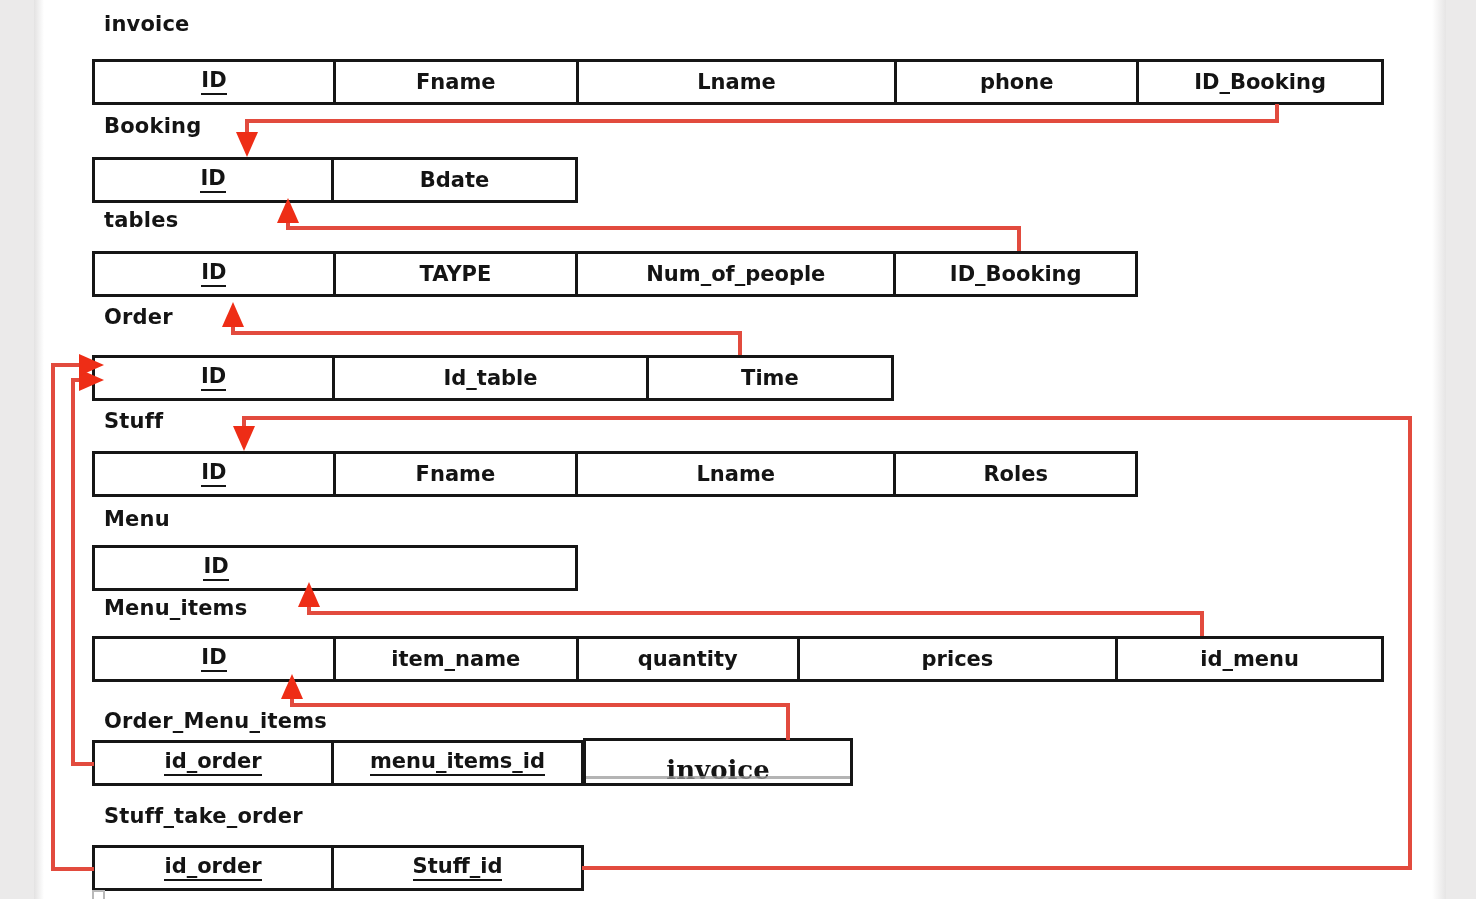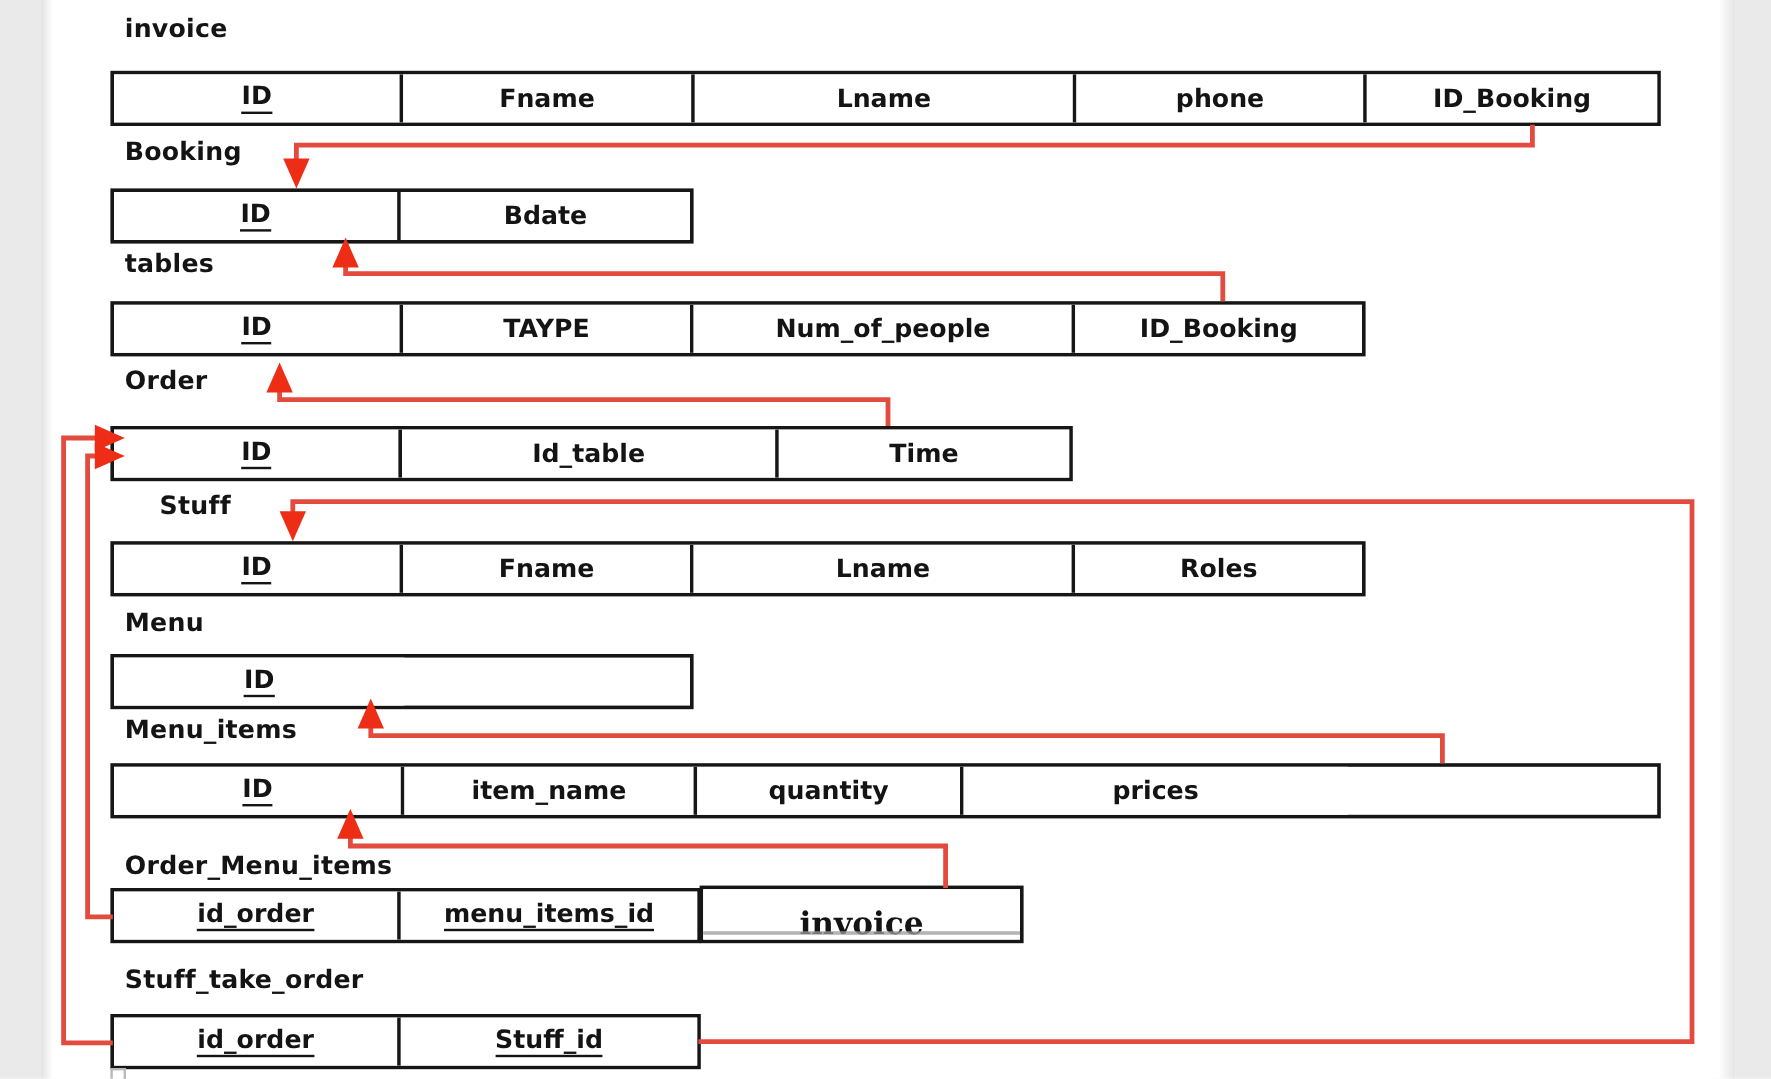--- a/index.html
+++ b/index.html
@@ -133,21 +133,21 @@
         <span class="t">ID</span>
       </div>
     <div class="cell" style="width:316px">
         <span class="t">Id_table</span>
       </div>
     <div class="cell" style="width:244px">
         <span class="t">Time</span>
       </div>
   </div>
 
-  <div class="tname" style="left:104px;top:409px;margin-left:29px;">Stuff</div>
+  <div class="tname" style="left:104px;top:409px;">Stuff</div>
   <div class="relation" style="left:92px;top:451px;width:1046px;">
     <div class="cell pk" style="width:242px">
         <span class="t">ID</span>
       </div>
     <div class="cell" style="width:244px">
         <span class="t">Fname</span>
       </div>
     <div class="cell" style="width:320px">
         <span class="t">Lname</span>
       </div>
@@ -169,20 +169,23 @@
         <span class="t">ID</span>
       </div>
     <div class="cell" style="width:244px">
         <span class="t">item_name</span>
       </div>
     <div class="cell" style="width:222px">
         <span class="t">quantity</span>
       </div>
     <div class="cell" style="width:320px">
         <span class="t">prices</span>
+      </div>
+    <div class="cell" style="width:264px">
+        <span class="t">id_menu</span>
       </div>
   </div>
 
   <div class="tname" style="left:104px;top:709px;">Order_Menu_items</div>
   <div class="relation" style="left:92px;top:740px;width:492px;">
     <div class="cell pk" style="width:242px">
         <span class="t">id_order</span>
       </div>
     <div class="cell pk" style="width:250px">
         <span class="t">menu_items_id</span>

